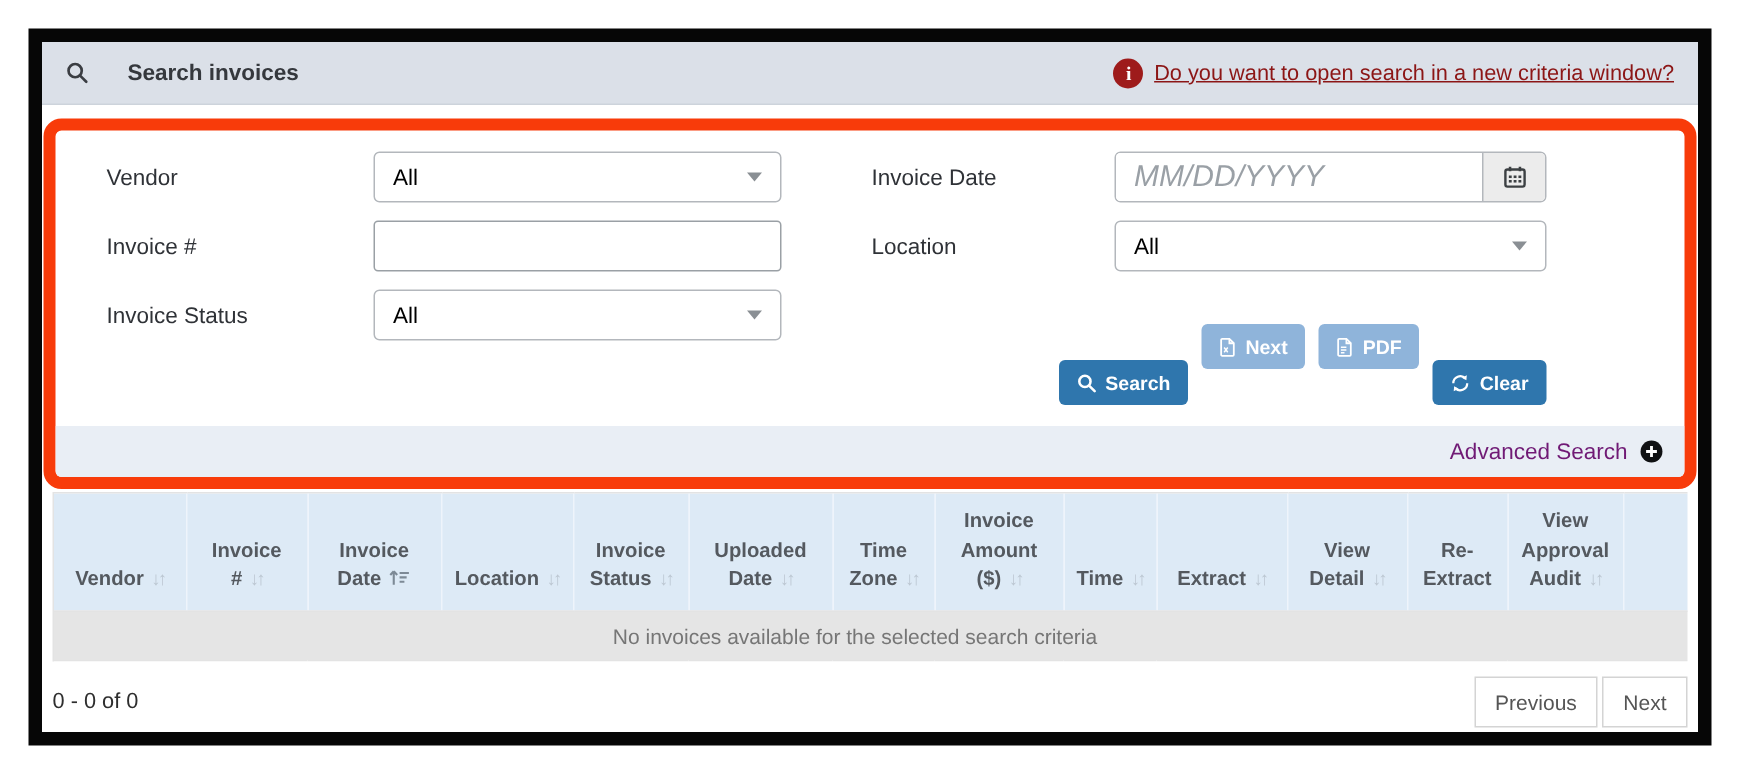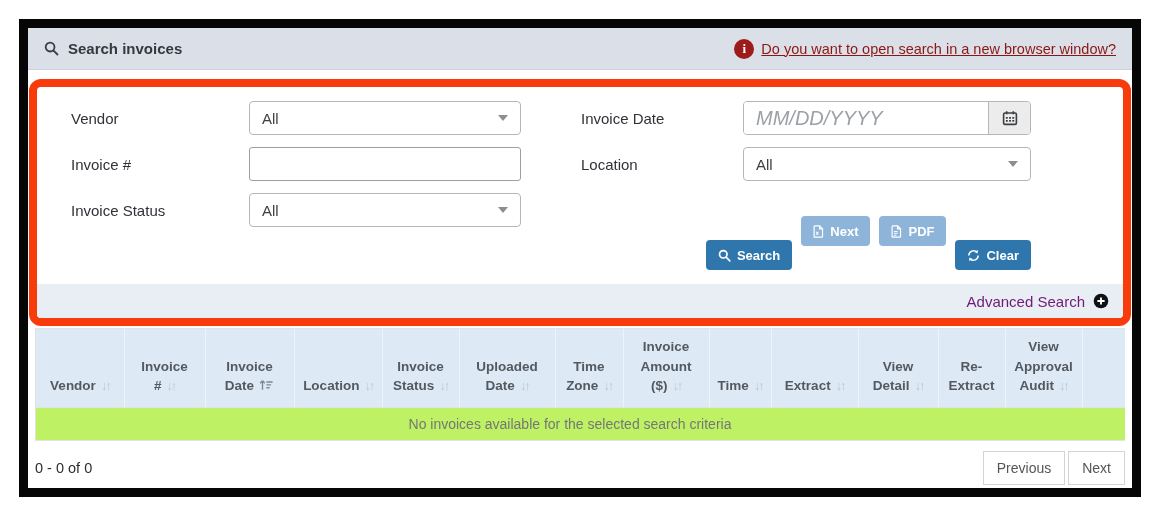--- a/index.html
+++ b/index.html
@@ -5,21 +5,21 @@
   * { box-sizing: border-box; margin: 0; padding: 0; }
   html, body { width: 1160px; height: 516px; background: #fff; overflow: hidden;
     font-family: "Liberation Sans", "DejaVu Sans", sans-serif; }
 
   .frame { margin: 19px 19px 17px 19px; height: 478px; border: 9px solid #060606;
     background: #fff; overflow: hidden; }
 
   
   .panel-header { height: 42px; background: #dbe0e8; border-bottom: 1px solid #cdd3db;
     display: flex; align-items: center; justify-content: space-between; padding: 0 16px; }
-  .title-group { display: flex; align-items: center; gap: 9px; }
+  .title-group { display: flex; align-items: center; gap: 26px; }
   .page-title { font-size: 15px; font-weight: 700; color: #35383d; }
   .header-right { display: flex; align-items: center; gap: 7px; }
   .info-icon { width: 20px; height: 20px; border-radius: 50%; background: #9e1b1b;
     color: #fff; font: 700 13px/20px "Liberation Serif", serif; text-align: center;
     flex: 0 0 auto; }
   .header-link { font-size: 14.5px; color: #8c1616; text-decoration: underline; cursor: pointer; }
 
   .content { padding: 6px 6px 0; }
 
   
@@ -28,21 +28,21 @@
   .form-area { display: flex; padding: 14px 20px 0 34px; }
   .form-col-left { width: 450px; margin-right: 60px; display: flex; flex-direction: column; gap: 12px; }
   .form-col-right { width: 450px; display: flex; flex-direction: column; gap: 12px; }
   .field { display: flex; align-items: center; }
   .field > label { font-size: 15px; color: #2f3237; }
   .form-col-left .field > label { width: 178px; }
   .form-col-right .field > label { width: 162px; }
 
   .select { height: 34px; border: 1px solid #b3b7bc; border-radius: 4px; background: #fff;
     display: flex; align-items: center; justify-content: space-between; padding: 0 12px;
-    font-size: 15px; color: #404040; cursor: pointer; }
+    font-size: 15px; color: #000000; cursor: pointer; }
   .w272 { width: 272px; } .w288 { width: 288px; }
   .caret { width: 0; height: 0; border-left: 5px solid transparent;
     border-right: 5px solid transparent; border-top: 6px solid #8a8f94; }
 
   .text-input { height: 34px; width: 272px; border: 1px solid #9aa0a5; border-radius: 3px;
     padding: 0 10px; font-size: 15px; color: #333; outline: none; }
 
   .date-group { display: flex; width: 288px; height: 34px; border: 1px solid #b3b7bc;
     border-radius: 4px; overflow: hidden; background: #fff; }
   .date-input { flex: 1; min-width: 0; border: none; outline: none; padding: 0 12px;
@@ -84,21 +84,21 @@
   th:first-child { border-left: none; margin-left: 28px; }
   .sort-icons { color: #bcc7d2; font-size: 12.5px; letter-spacing: -2px; margin-left: 5px;
     font-weight: 400; white-space: nowrap; }
   .sort-active { margin-left: 5px; white-space: nowrap; }
   th svg { vertical-align: -1px; }
   th:nth-child(1){width:88px} th:nth-child(2){width:81px} th:nth-child(3){width:89px}
   th:nth-child(4){width:88px} th:nth-child(5){width:77px} th:nth-child(6){width:96px}
   th:nth-child(7){width:68px} th:nth-child(8){width:86px} th:nth-child(9){width:62px}
   th:nth-child(10){width:87px} th:nth-child(11){width:80px} th:nth-child(12){width:67px}
   th:nth-child(13){width:77px} th:nth-child(14){width:60px}
-  .empty-cell { background: #bef264; color: #767676; font-size: 14px; text-align: center;
+  .empty-cell { background: #e5e5e5; color: #767676; font-size: 14px; text-align: center;
     padding: 8px 44px 8px 6px; border-bottom: 1px solid #e3e3e3; }
 
   
   .footer-row { display: flex; align-items: center; justify-content: space-between;
     margin-top: 10px; padding: 0 1px; }
   .record-count { font-size: 14.5px; color: #2e2e2e; }
   .pagination { display: flex; gap: 3px; }
   .page-btn { border: 1px solid #d4d4d4; background: #fff; color: #555; font-size: 14px;
     font-family: "Liberation Sans", sans-serif; padding: 8px 13px; cursor: pointer; }
 </style>
@@ -110,21 +110,21 @@
   <div class="panel-header">
     <div class="title-group">
       <svg width="15" height="15" viewBox="0 0 16 16">
         <circle cx="6.5" cy="6.5" r="4.7" fill="none" stroke="#3a3d42" stroke-width="1.9"></circle>
         <line x1="10.2" y1="10.2" x2="14.4" y2="14.4" stroke="#3a3d42" stroke-width="1.9" stroke-linecap="round"></line>
       </svg>
       <span class="page-title">Search invoices</span>
     </div>
     <div class="header-right">
       <span class="info-icon">i</span>
-      <a class="header-link">Do you want to open search in a new browser window?</a>
+      <a class="header-link">Do you want to open search in a new criteria window?</a>
     </div>
   </div>
 
   <div class="content">
 
     <div class="red-box">
       <div class="form-area">
         <div class="form-col-left">
           <div class="field">
             <label>Vendor</label>

